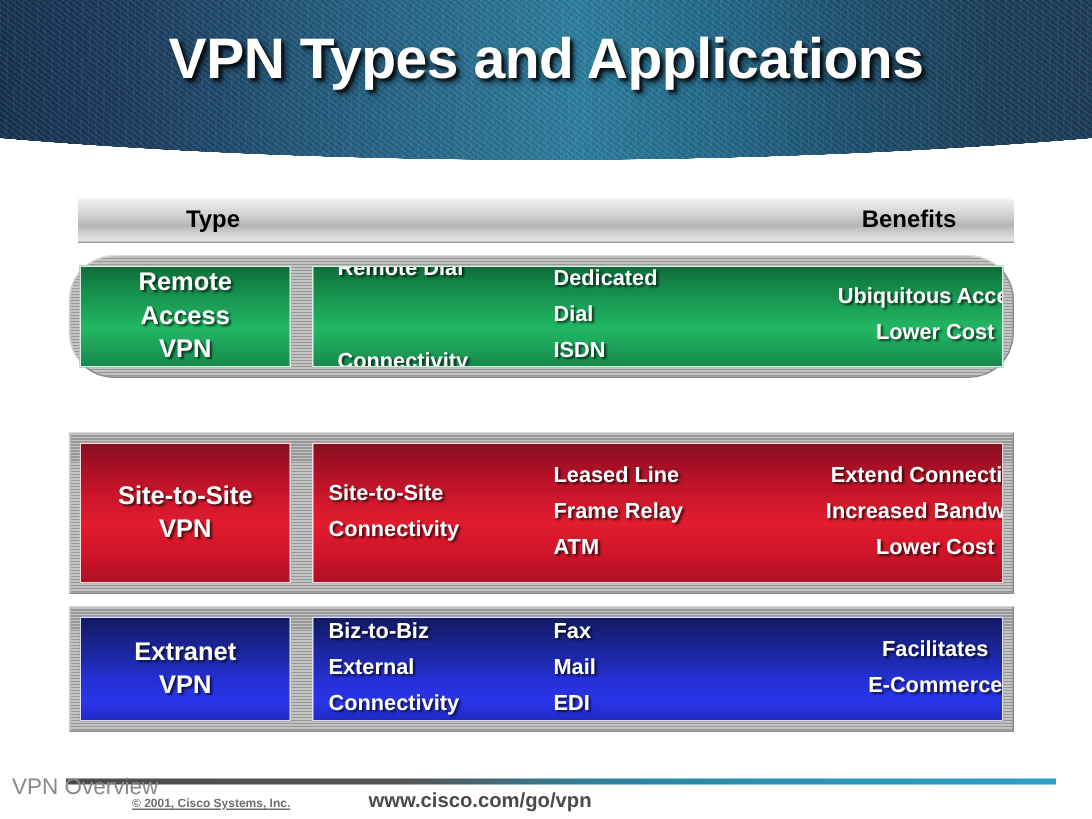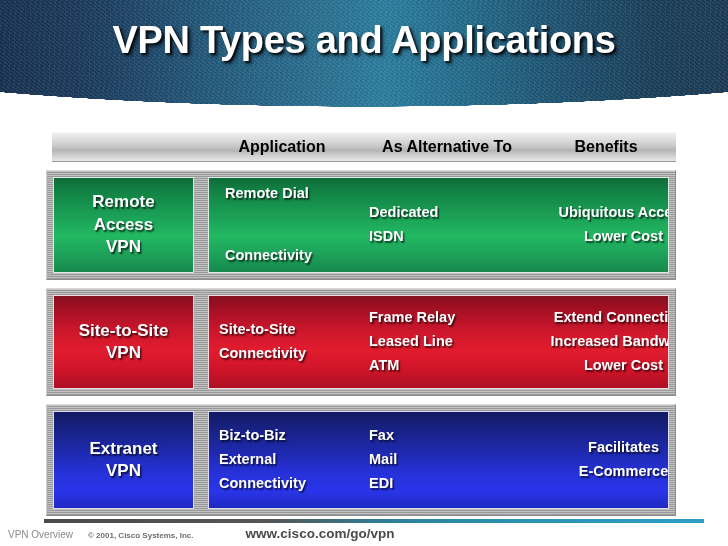--- a/index.html
+++ b/index.html
@@ -109,23 +109,23 @@
     width: 630px;
     background: #a9a9a9;
     background-image: repeating-linear-gradient(180deg,
         rgba(255,255,255,.30) 0 1px, rgba(0,0,0,.10) 1px 2px);
     border-top: 1px solid #d9d9d9;
     border-left: 1px solid #cccccc;
     border-right: 1px solid #8d8d8d;
     border-bottom: 1px solid #8d8d8d;
     box-sizing: border-box;
   }
-  .row-green { top: 170px;  height: 110px; }
+  .row-green { top: 170px;  height: 82px; border-radius: 30px; }
   .row-red   { top: 288px;  height: 108px; }
-  .row-blue  { top: 404px;  height: 112px; }
+  .row-blue  { top: 404px;  height: 84px; }
 
   .cell {
     position: absolute;
     box-sizing: border-box;
     border: 1px solid rgba(255,255,255,.85);
     overflow: hidden;
   }
   .cell-type {
     left: 6px;
     top: 6px;
@@ -195,55 +195,55 @@
     top: 519px;
     width: 660px;
     height: 4px;
     background: linear-gradient(90deg, #4a4a4a 0%, #555555 34%, #2e7f99 52%, #2b93b5 74%, #2d9ec4 100%);
   }
   .footer-text {
     position: absolute;
     color: #7c7c7c;
     white-space: nowrap;
   }
-  .ft-left   { left: 8px;   top: 529px; font-size: 10px; color: #8a8a8a; }
-  .ft-copy   { left: 88px;  top: 531px; font-size: 8px; font-weight: bold; color: #6f6f6f; }
+  .ft-left   { left: 8px;   top: 516px; font-size: 15px; color: #8a8a8a; }
+  .ft-copy   { left: 88px;  top: 531px; font-size: 8px; font-weight: bold; color: #6f6f6f; text-decoration: underline; }
   .ft-url    { left: 0;     top: 526px; width: 640px; text-align: center; font-size: 13.5px; font-weight: bold; color: #4a4a4a; }
   .ft-page   { right: 14px; top: 546px; font-size: 11px; color: #8a8a8a; }
 </style>
 </head>
 <body>
 
 <div class="banner">
   <div class="banner-bg"></div>
   <div class="banner-texture"></div>
   <div class="banner-title">VPN Types and Applications</div>
 </div>
 
 <div class="header-bar">
-  <div class="col col-application">Application</div>
-  <div class="col col-alt">As Alternative To</div>
+  <div class="col col-type">Type</div>
   <div class="col col-benefits">Benefits</div>
 </div>
 
 <div class="row row-green green">
   <div class="cell cell-type">
     <div class="cell-type-label">
       <div>Remote</div>
       <div>Access</div>
       <div>VPN</div>
     </div>
   </div>
   <div class="cell cell-detail">
     <div class="sub sub-application">
       <div>Remote Dial</div>
       <div>Connectivity</div>
     </div>
     <div class="sub sub-alternative">
       <div>Dedicated</div>
+      <div>Dial</div>
       <div>ISDN</div>
     </div>
     <div class="sub sub-benefits">
       <div>Ubiquitous Access</div>
       <div>Lower Cost</div>
     </div>
   </div>
 </div>
 
 <div class="row row-red red">
@@ -252,22 +252,22 @@
       <div>Site-to-Site</div>
       <div>VPN</div>
     </div>
   </div>
   <div class="cell cell-detail">
     <div class="sub sub-application">
       <div>Site-to-Site</div>
       <div>Connectivity</div>
     </div>
     <div class="sub sub-alternative">
+      <div>Leased Line</div>
       <div>Frame Relay</div>
-      <div>Leased Line</div>
       <div>ATM</div>
     </div>
     <div class="sub sub-benefits">
       <div>Extend Connectivity</div>
       <div>Increased Bandwidth</div>
       <div>Lower Cost</div>
     </div>
   </div>
 </div>
 

